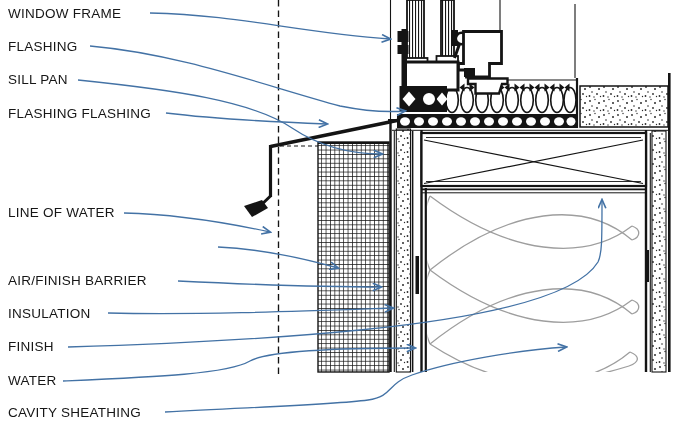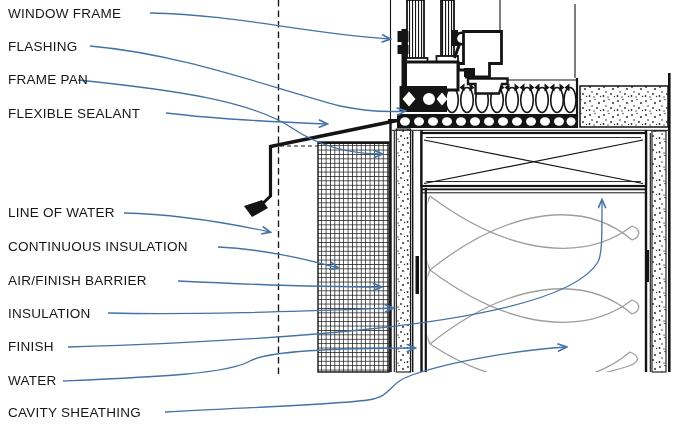--- a/index.html
+++ b/index.html
@@ -193,23 +193,22 @@
     <path d="M178,281 C240,284 310,287 381,287" marker-end="url(#arr)"></path>
     <path d="M108,313 C200,315 305,311 393,308" marker-end="url(#arr)"></path>
     <path d="M68,347 C170,344 280,338 360,330 C470,319 575,300 598,262 C602,254 602,240 602,200" marker-end="url(#arr)"></path>
     <path d="M63,381 C155,377 228,374 250,361 C268,351 330,348 415,348" marker-end="url(#arr)"></path>
     <path d="M165,412 C255,407 330,405 368,400 C394,396 386,384 412,375 C452,361 520,350 566,347" marker-end="url(#arr)"></path>
   </g>
 </svg>
 
 <div class="lbl" style="top:7px">WINDOW FRAME</div>
 <div class="lbl" style="top:40px">FLASHING</div>
-<div class="lbl" style="top:73px">FRAME PAN</div>
-<div class="lbl" style="top:107px">FLEXIBLE SEALANT</div>
+<div class="lbl" style="top:73px">SILL PAN</div>
+<div class="lbl" style="top:107px">FLASHING FLASHING</div>
 <div class="lbl" style="top:206px">LINE OF WATER</div>
-<div class="lbl" style="top:240px">CONTINUOUS INSULATION</div>
 <div class="lbl" style="top:274px">AIR/FINISH BARRIER</div>
 <div class="lbl" style="top:307px">INSULATION</div>
 <div class="lbl" style="top:340px">FINISH</div>
 <div class="lbl" style="top:374px">WATER</div>
 <div class="lbl" style="top:406px">CAVITY SHEATHING</div>
 
 </div>
 
 </body></html>

